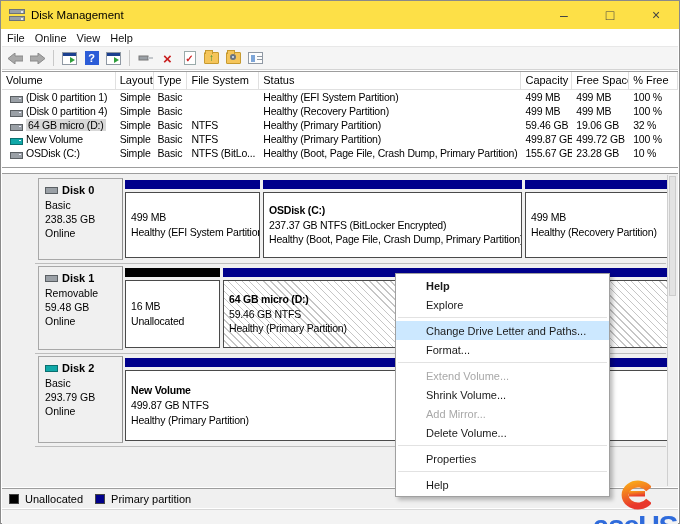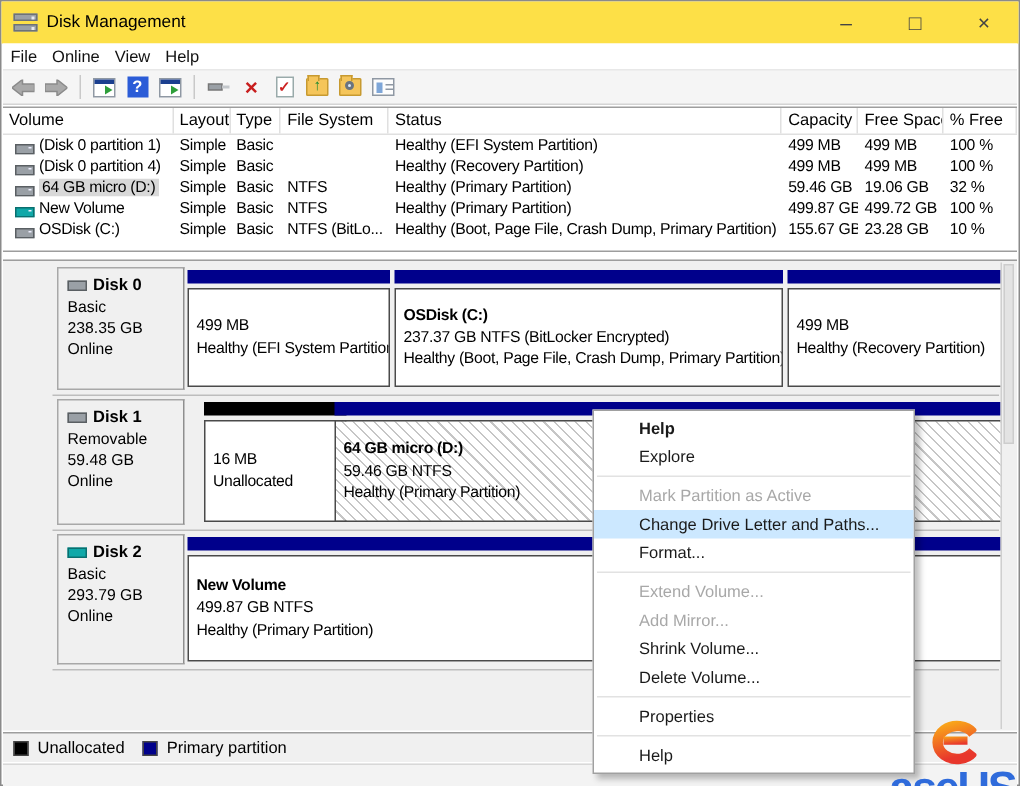--- a/index.html
+++ b/index.html
@@ -287,21 +287,21 @@
     <div class="disk-row dr1">
       <div class="disk-label">
         <div class="disk-name">
             <span class="disk-ic"></span>
             <span>Disk 1</span>
           </div>
         <div>Removable</div>
         <div>59.48 GB</div>
         <div>Online</div>
       </div>
-      <div class="part" style="left:100px; width:97px;">
+      <div class="part" style="left:89px; width:97px;">
         <div class="bar black"></div>
         <div class="pbody">
           <div>16 MB</div>
           <div>Unallocated</div>
         </div>
       </div>
       <div class="part" style="left:187px; width:450px;">
         <div class="bar"></div>
         <div class="pbody hatch">
           <div class="pt-title">64 GB micro  (D:)</div>
@@ -343,27 +343,26 @@
     <span>Primary partition</span>
   </div>
 
   <div class="statusbar"></div>
 </div>
 
 <div class="ctx">
   <div class="ctx-item bold">Help</div>
   <div class="ctx-item">Explore</div>
   <div class="ctx-sep"></div>
-  <div class="ctx-item disabled">Mark Partition as Active</div>
   <div class="ctx-item hl">Change Drive Letter and Paths...</div>
   <div class="ctx-item">Format...</div>
   <div class="ctx-sep"></div>
   <div class="ctx-item disabled">Extend Volume...</div>
+  <div class="ctx-item">Shrink Volume...</div>
   <div class="ctx-item disabled">Add Mirror...</div>
-  <div class="ctx-item">Shrink Volume...</div>
   <div class="ctx-item">Delete Volume...</div>
   <div class="ctx-sep"></div>
   <div class="ctx-item">Properties</div>
   <div class="ctx-sep"></div>
   <div class="ctx-item">Help</div>
 </div>
 
 <div class="easeus">
   <svg width="32" height="34" viewBox="0 0 32 34">
     <defs>

